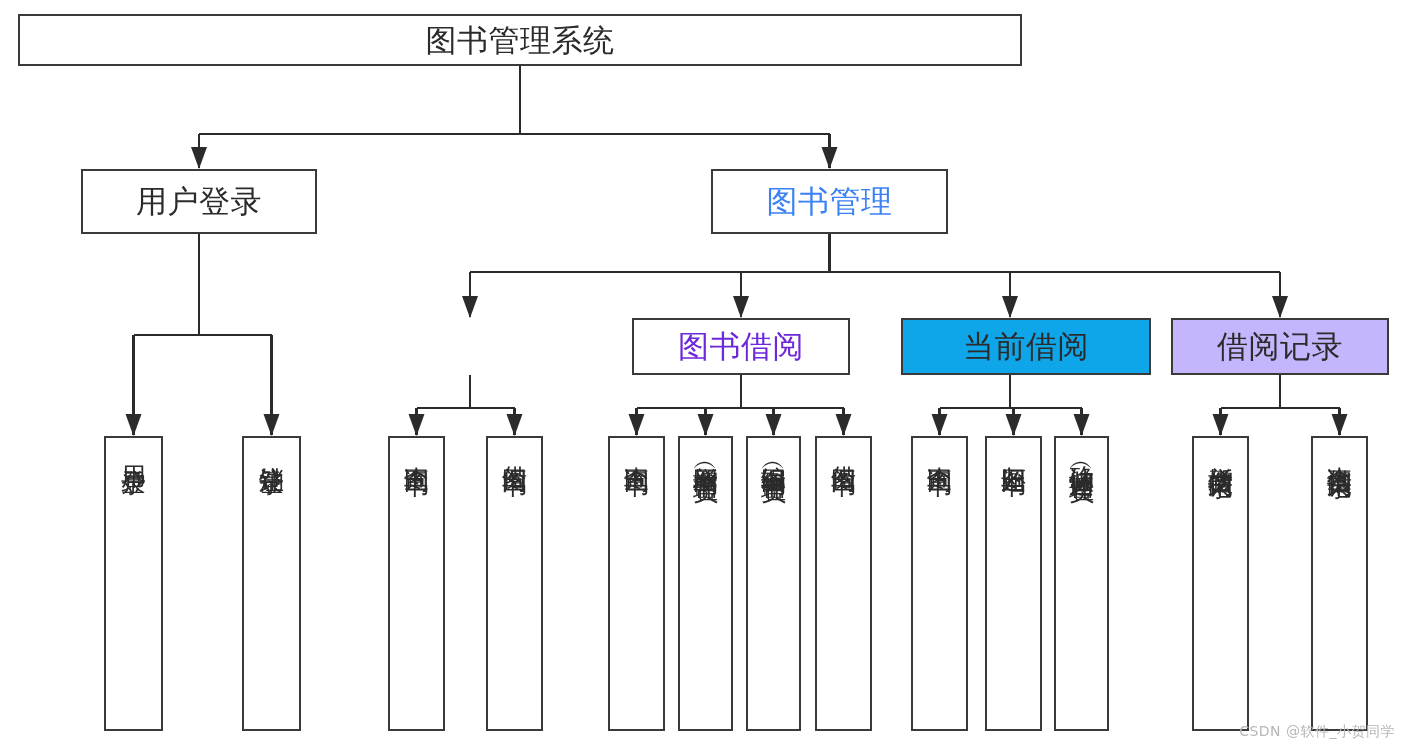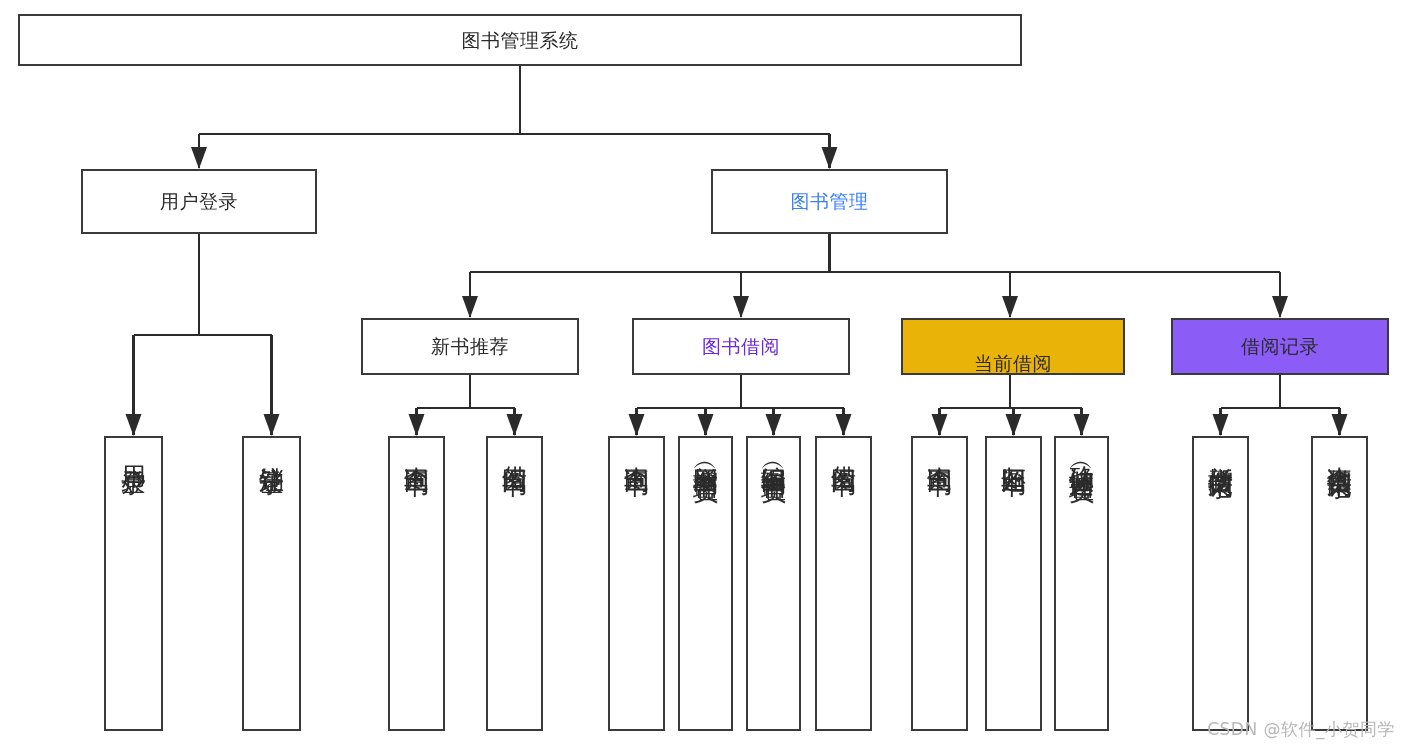--- a/index.html
+++ b/index.html
@@ -32,21 +32,21 @@
     justify-content: center;
     overflow: hidden;
   }
   .node-label {
     color: #2b2b2b;
     line-height: 1.06;
     text-align: center;
     white-space: nowrap;
   }
   .node-box.horizontal .node-label {
-    font-size: 19px;
+    font-size: 31px;
     letter-spacing: 0.5px;
   }
   .node-box.vertical {
     align-items: flex-start;
     padding-top: 8px;
   }
   .node-box.vertical .node-label {
     writing-mode: vertical-rl;
     text-orientation: upright;
     font-size: 25px;
@@ -58,21 +58,21 @@
     left: 0;
     top: 0;
     width: 1405px;
     height: 747px;
     pointer-events: none;
   }
   #watermark {
     position: absolute;
     right: 10px;
     bottom: 6px;
-    font-size: 17px;
+    font-size: 14px;
     color: #b7b7b7;
     white-space: nowrap;
     letter-spacing: 0.5px;
   }
 </style>
 </head>
 <body>
 
 <div id="diagram-root">
   <svg id="connectors" width="1405" height="747" viewBox="0 0 1405 747" xmlns="http://www.w3.org/2000/svg">
@@ -131,30 +131,27 @@
     </svg>
 <div class="node-box horizontal" style="left: 18px; top: 14px; width: 1004px; height: 52px; border-color: rgb(58, 58, 58); background: rgb(255, 255, 255);">
       <span class="node-label" style="color: rgb(43, 43, 43);">图书管理系统</span>
     </div>
     <div class="node-box horizontal" style="left: 81px; top: 169px; width: 236px; height: 65px; border-color: rgb(58, 58, 58); background: rgb(255, 255, 255);">
       <span class="node-label" style="color: rgb(43, 43, 43);">用户登录</span>
     </div>
     <div class="node-box horizontal" style="left: 711px; top: 169px; width: 237px; height: 65px; border-color: rgb(58, 58, 58); background: rgb(255, 255, 255);">
       <span class="node-label" style="color: #3b82f6;">图书管理</span>
     </div>
-    <div class="node-box horizontal" style="left: 361px; top: 318px; width: 218px; height: 57px; border-color: rgb(58, 58, 58); background: rgb(255, 255, 255);">
-      <span class="node-label" style="color: rgb(43, 43, 43);">新书推荐</span>
-    </div>
     <div class="node-box horizontal" style="left: 632px; top: 318px; width: 218px; height: 57px; border-color: rgb(58, 58, 58); background: rgb(255, 255, 255);">
       <span class="node-label" style="color: #6d28d9;">图书借阅</span>
     </div>
-    <div class="node-box horizontal" style="left: 901px; top: 318px; width: 224px; height: 57px; border-color: rgb(58, 58, 58); background: #eab308; align-items: flex-end;">
+    <div class="node-box horizontal" style="left: 901px; top: 318px; width: 250px; height: 57px; border-color: rgb(58, 58, 58); background: #0ea5e9;">
       <span class="node-label" style="color: rgb(43, 43, 43);">当前借阅</span>
     </div>
-    <div class="node-box horizontal" style="left: 1171px; top: 318px; width: 218px; height: 57px; border-color: rgb(58, 58, 58); background: #8b5cf6;">
+    <div class="node-box horizontal" style="left: 1171px; top: 318px; width: 218px; height: 57px; border-color: rgb(58, 58, 58); background: #c4b5fd;">
       <span class="node-label" style="color: rgb(43, 43, 43);">借阅记录</span>
     </div>
     <div class="node-box vertical" style="left: 104px; top: 436px; width: 59px; height: 295px; border-color: rgb(58, 58, 58); background: rgb(255, 255, 255);">
       <span class="node-label" style="color: rgb(43, 43, 43);">用户登录</span>
     </div>
     <div class="node-box vertical" style="left: 242px; top: 436px; width: 59px; height: 295px; border-color: rgb(58, 58, 58); background: rgb(255, 255, 255);">
       <span class="node-label" style="color: rgb(43, 43, 43);">注销登录</span>
     </div>
     <div class="node-box vertical" style="left: 388px; top: 436px; width: 57px; height: 295px; border-color: rgb(58, 58, 58); background: rgb(255, 255, 255);">
       <span class="node-label" style="color: rgb(43, 43, 43);">查询图书</span>

